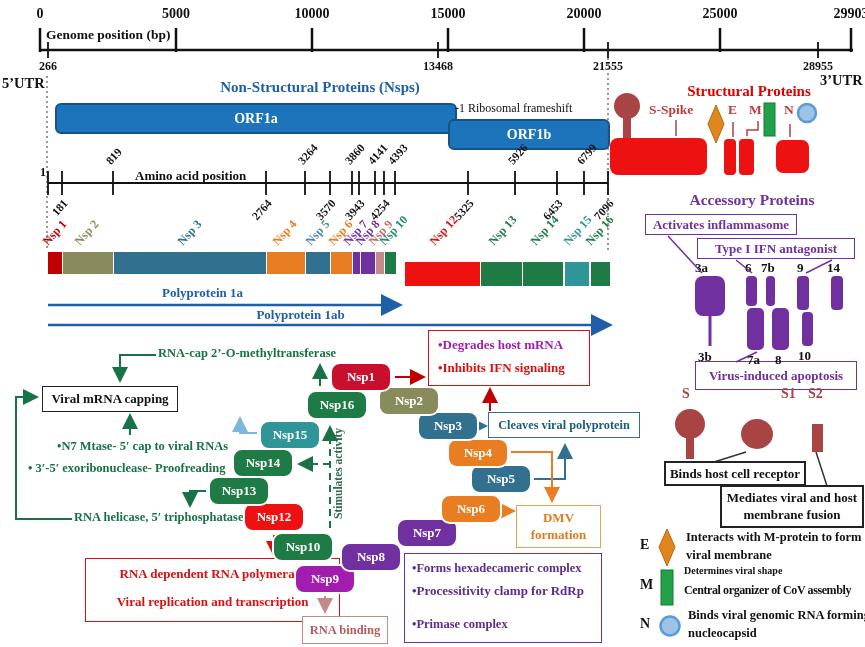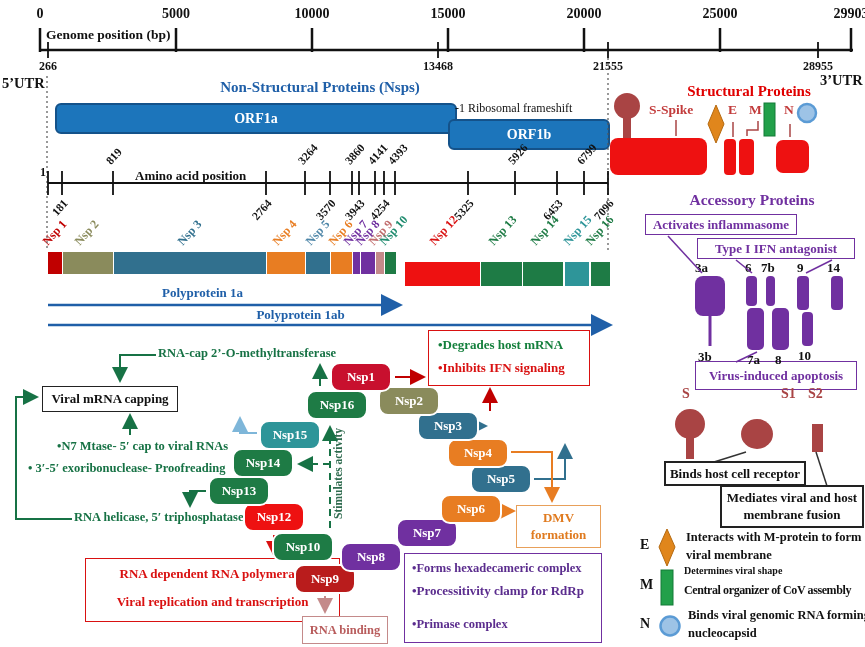--- a/index.html
+++ b/index.html
@@ -271,22 +271,25 @@
   <div class="abs b" style="left:684px;top:583px;font-size:12px;letter-spacing:-0.4px;">Central organizer of CoV assembly</div>
   <div class="abs b" style="left:640px;top:616px;font-size:14px;">N</div>
   <div class="abs b" style="left:688px;top:608px;font-size:12.5px;">Binds viral genomic RNA forming</div>
   <div class="abs b" style="left:688px;top:626px;font-size:12.5px;">nucleocapsid</div>
 
   <div class="abs b" style="left:158px;top:346px;font-size:12.5px;color:#177245;">RNA-cap 2’-O-methyltransferase</div>
   <div class="txtbox z4" style="left:42px;top:386px;width:136px;height:26px;border:1.5px solid #222;font-size:13px;">
     <span>Viral mRNA capping</span>
     </div>
   <div class="txtbox z4" style="left:428px;top:330px;width:162px;height:56px;border:1.5px solid #D91111;"></div>
-  <div class="abs b" style="left:438px;top:337px;font-size:13px;color:#15803d;z-index:5;">•Degrades host mRNA</div>
+  <div class="abs b" style="left:438px;top:337px;font-size:13px;color:#a21caf;z-index:5;">•Degrades host mRNA</div>
   <div class="abs b" style="left:438px;top:360px;font-size:13px;color:#D91111;z-index:5;">•Inhibits IFN signaling</div>
+  <div class="txtbox z4" style="left:488px;top:412px;width:152px;height:26px;border:1.5px solid #31708E;font-size:12.3px;color:#1A5E75;">
+    <span>Cleaves viral polyprotein</span>
+    </div>
   <div class="abs b" style="left:57px;top:439px;font-size:12.5px;color:#177245;">•N7 Mtase- 5′ cap to viral RNAs</div>
   <div class="abs b" style="left:28px;top:461px;font-size:12.5px;color:#177245;">• 3′-5′ exoribonuclease- Proofreading</div>
   <div class="abs b" style="left:74px;top:510px;font-size:12.5px;color:#177245;">RNA helicase, 5′ triphosphatase</div>
   <div class="abs b" style="left:332px;top:519px;font-size:11.5px;color:#2F6B4F;transform:rotate(-90deg);transform-origin:0 0;">Stimulates activity</div>
   <div class="txtbox z4" style="left:85px;top:558px;width:255px;height:64px;border:1.5px solid #D91111;"></div>
   <div class="abs b ctr" style="left:85px;top:566px;width:255px;font-size:13px;color:#D91111;z-index:5;">RNA dependent RNA polymerase</div>
   <div class="abs b ctr" style="left:85px;top:594px;width:255px;font-size:13px;color:#D91111;z-index:5;">Viral replication and transcription</div>
   <div class="txtbox z7" style="left:302px;top:616px;width:86px;height:28px;border:1.5px solid #C48A8A;font-size:12.5px;color:#B85C5C;">
     <span>RNA binding</span>
     </div>
@@ -301,21 +304,21 @@
 
   <div id="cyclenodes">
       <div class="node" style="left:330px;top:362px;background:#C8102E;z-index:20;">Nsp1</div>
       <div class="node" style="left:378px;top:386px;background:#8A8B5C;z-index:19;">Nsp2</div>
       <div class="node" style="left:417px;top:411px;background:#31708E;z-index:18;">Nsp3</div>
       <div class="node" style="left:447px;top:438px;background:#E87D22;z-index:17;">Nsp4</div>
       <div class="node" style="left:470px;top:464px;background:#31708E;z-index:16;">Nsp5</div>
       <div class="node" style="left:440px;top:494px;background:#E87D22;z-index:15;">Nsp6</div>
       <div class="node" style="left:396px;top:518px;background:#7030A0;z-index:14;">Nsp7</div>
       <div class="node" style="left:340px;top:542px;background:#7030A0;z-index:13;">Nsp8</div>
-      <div class="node" style="left:294px;top:564px;background:#b91c1c;z-index:12;">Nsp9</div>
+      <div class="node" style="left:294px;top:564px;background:#a21caf;z-index:12;">Nsp9</div>
       <div class="node" style="left:272px;top:532px;background:#1E7B45;z-index:13;">Nsp10</div>
       <div class="node" style="left:243px;top:502px;background:#EE1111;z-index:14;">Nsp12</div>
       <div class="node" style="left:208px;top:476px;background:#1E7B45;z-index:15;">Nsp13</div>
       <div class="node" style="left:232px;top:448px;background:#1E7B45;z-index:16;">Nsp14</div>
       <div class="node" style="left:259px;top:420px;background:#2E9599;z-index:17;">Nsp15</div>
       <div class="node" style="left:306px;top:390px;background:#1E7B45;z-index:21;">Nsp16</div>
     </div>
 </div>
 
 </body></html>

